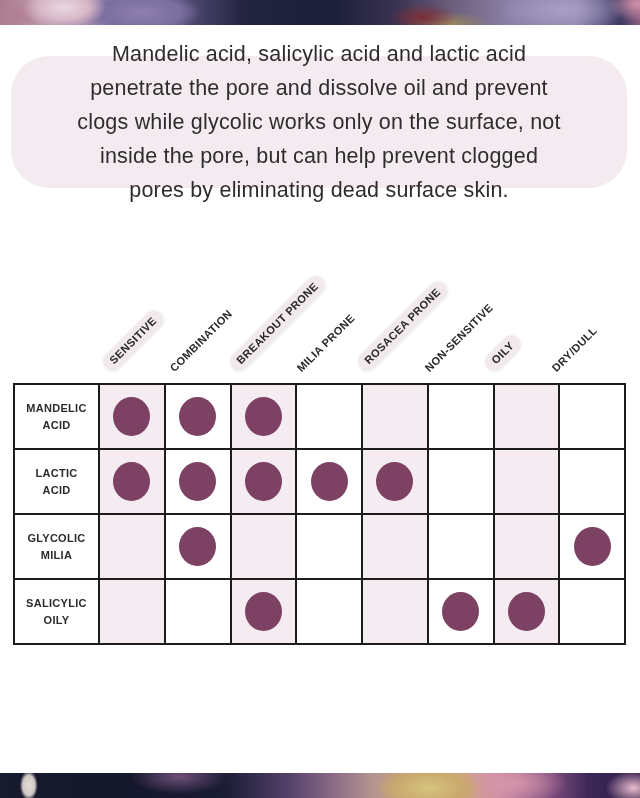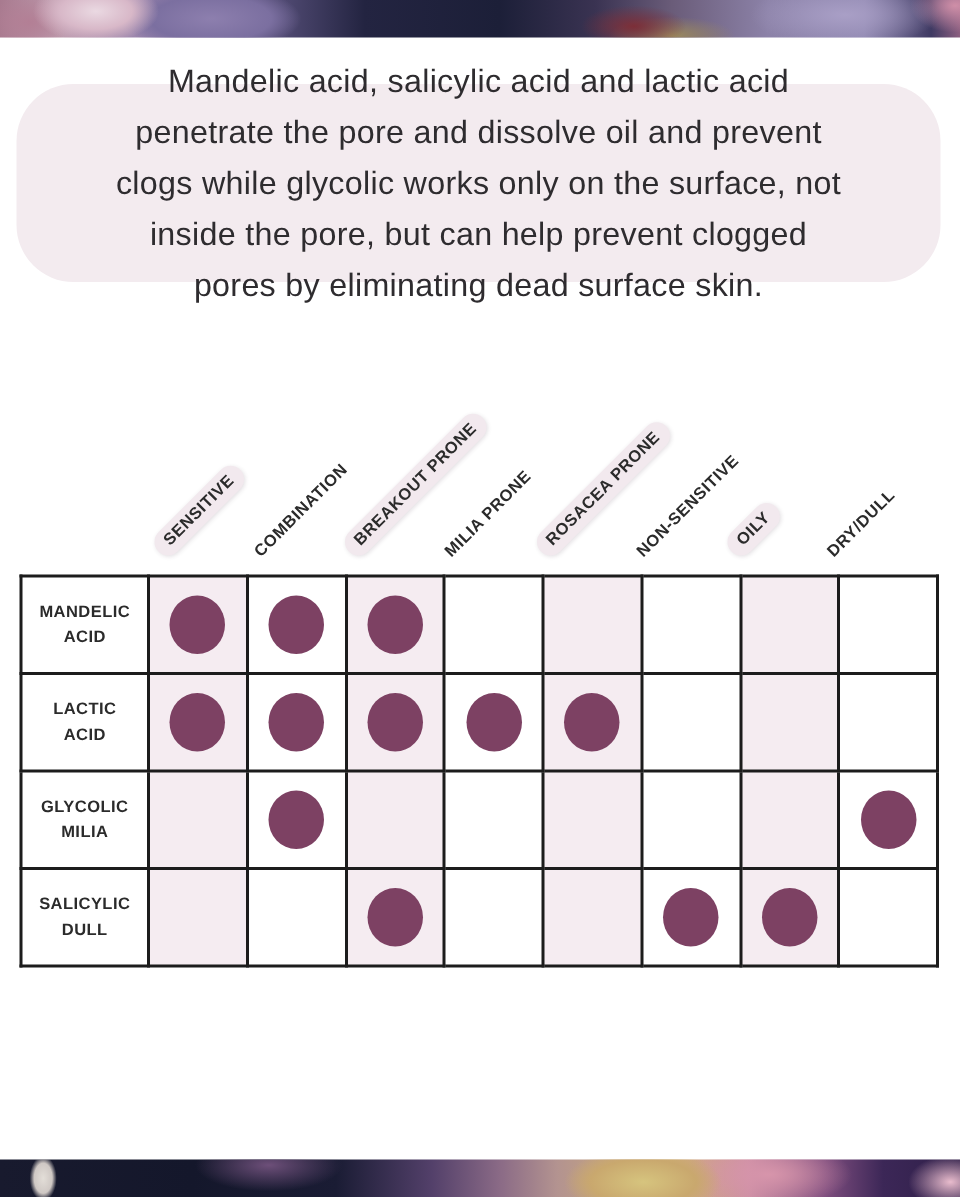--- a/index.html
+++ b/index.html
@@ -167,21 +167,21 @@
         <td style="width: 63.75px; border-color: rgb(28, 28, 28);"></td>
         <td style="width: 63.75px; background: rgb(245, 236, 241); border-color: rgb(28, 28, 28);"></td>
         <td style="width: 63.75px; border-color: rgb(28, 28, 28);"></td>
         <td style="width: 63.75px; background: rgb(245, 236, 241); border-color: rgb(28, 28, 28);"></td>
         <td style="width: 63.75px; border-color: rgb(28, 28, 28);">
           <div class="dot" style="width: 37px; height: 39px; background: rgb(125, 65, 99);"></div>
         </td>
       </tr>
       <tr>
         <td class="rowlabel" style="width: 83px; border-color: rgb(28, 28, 28);">SALICYLIC
-DULL</td>
+OILY</td>
         <td style="width: 63.75px; background: rgb(245, 236, 241); border-color: rgb(28, 28, 28);"></td>
         <td style="width: 63.75px; border-color: rgb(28, 28, 28);"></td>
         <td style="width: 63.75px; background: rgb(245, 236, 241); border-color: rgb(28, 28, 28);">
           <div class="dot" style="width: 37px; height: 39px; background: rgb(125, 65, 99);"></div>
         </td>
         <td style="width: 63.75px; border-color: rgb(28, 28, 28);"></td>
         <td style="width: 63.75px; background: rgb(245, 236, 241); border-color: rgb(28, 28, 28);"></td>
         <td style="width: 63.75px; border-color: rgb(28, 28, 28);">
           <div class="dot" style="width: 37px; height: 39px; background: rgb(125, 65, 99);"></div>
         </td>

